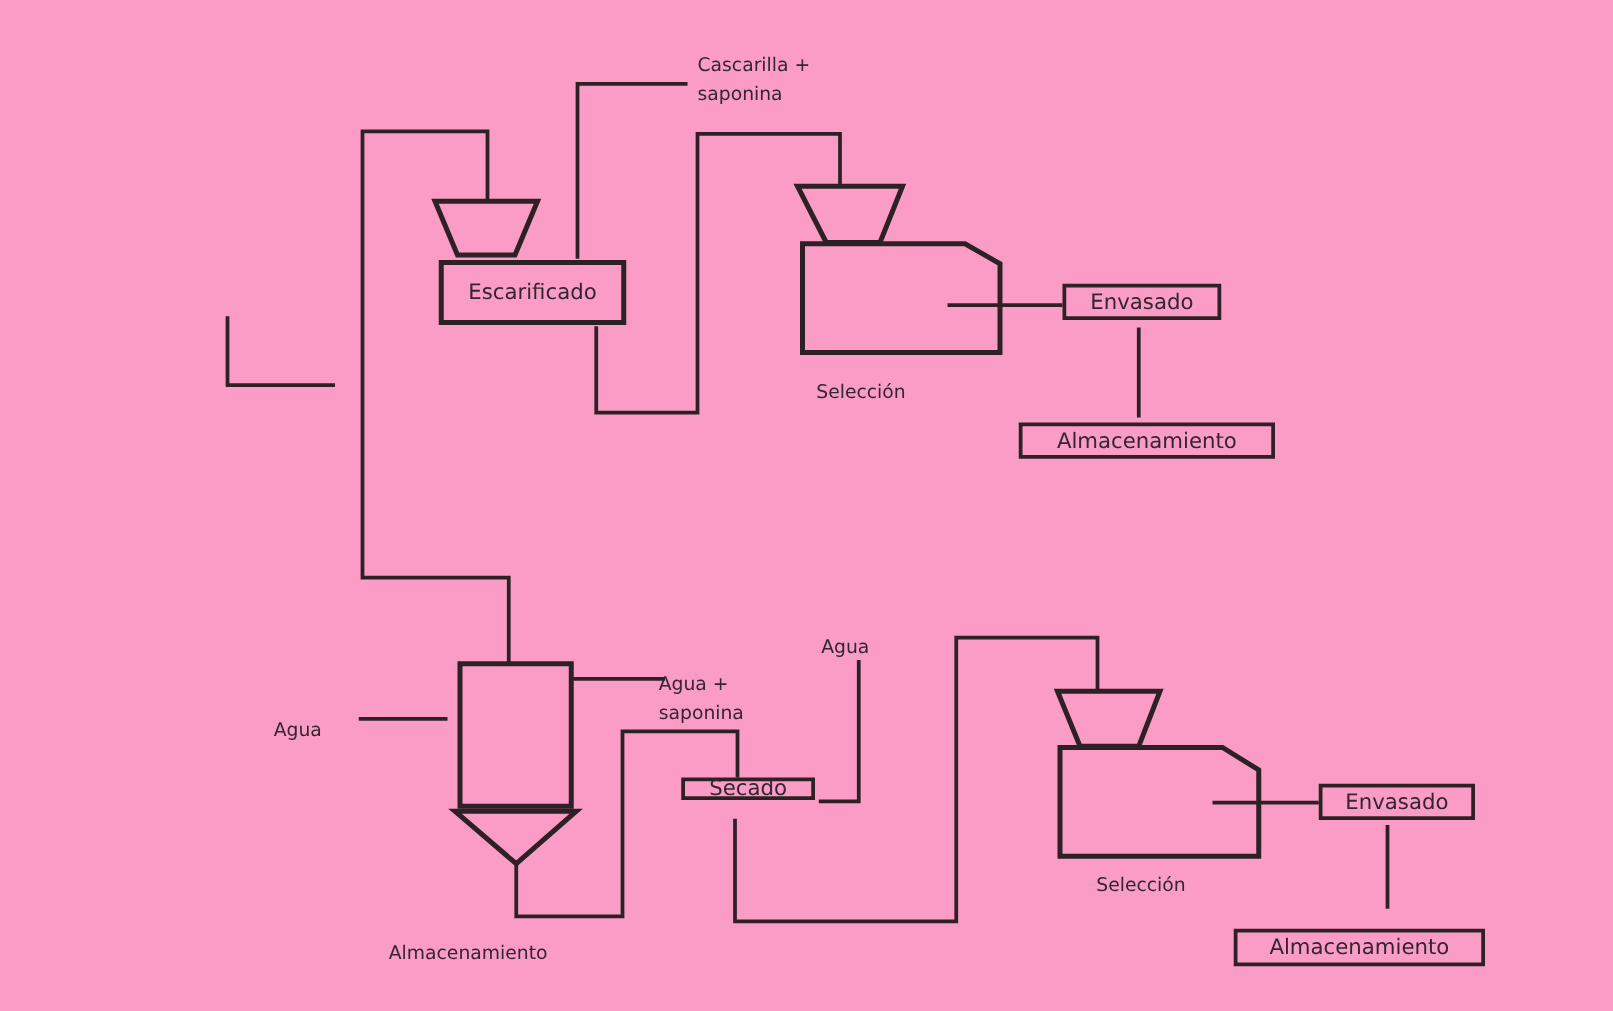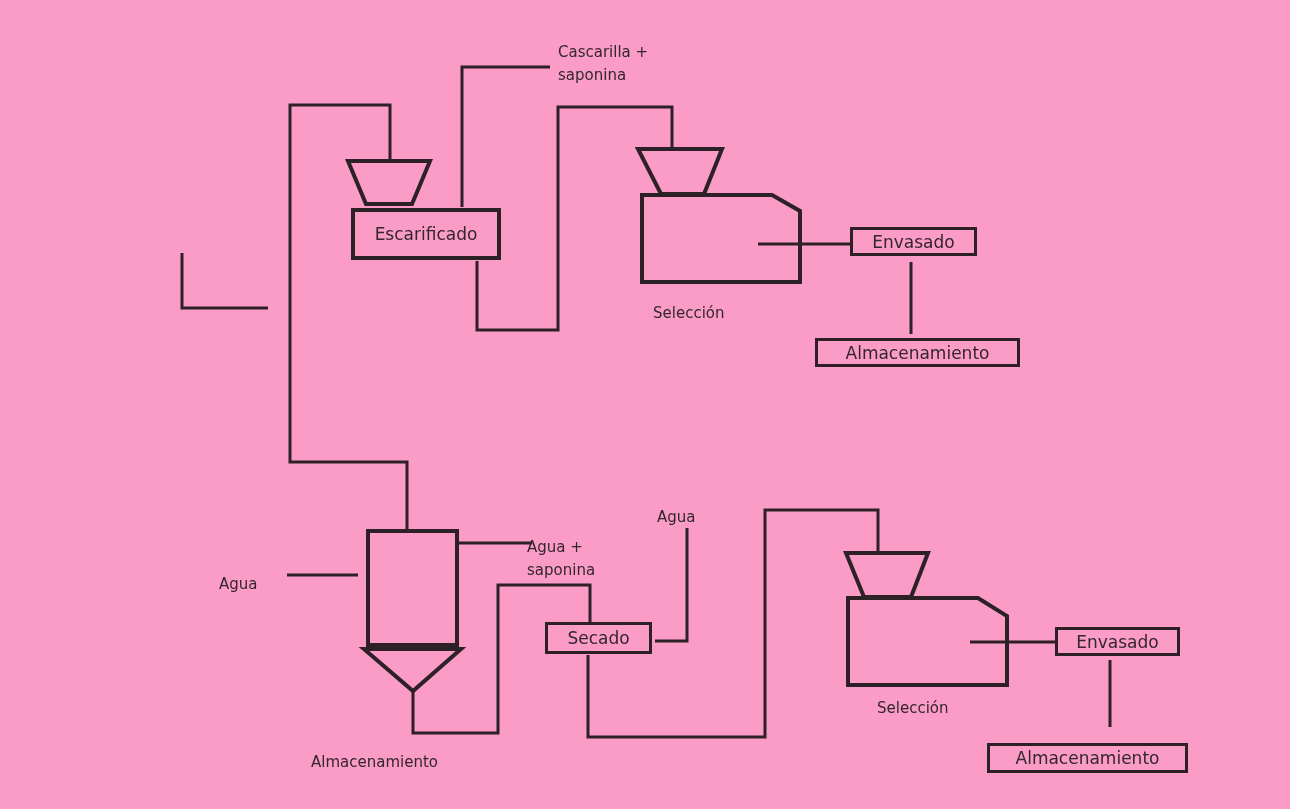--- a/index.html
+++ b/index.html
@@ -102,21 +102,21 @@
   </div>
 
   <div class="lbl" style="left:311px; top:741px;">
     <span>Almacenamiento</span>
   </div>
 
   <div class="lbl" style="left:657px; top:496px;">
     <span>Agua</span>
   </div>
 
-  <div class="nbox" style="left:545px; top:622px; width:107px; height:32px;">
+  <div class="nbox" style="left:545px; top:622px; width:107px; height:18px;">
     <span>Secado</span>
   </div>
 
   <div class="lbl" style="left:877px; top:687px;">
     <span>Selección</span>
   </div>
 
   <div class="nbox" style="left:1055px; top:627px; width:125px; height:29px;">
     <span>Envasado</span>
   </div>

